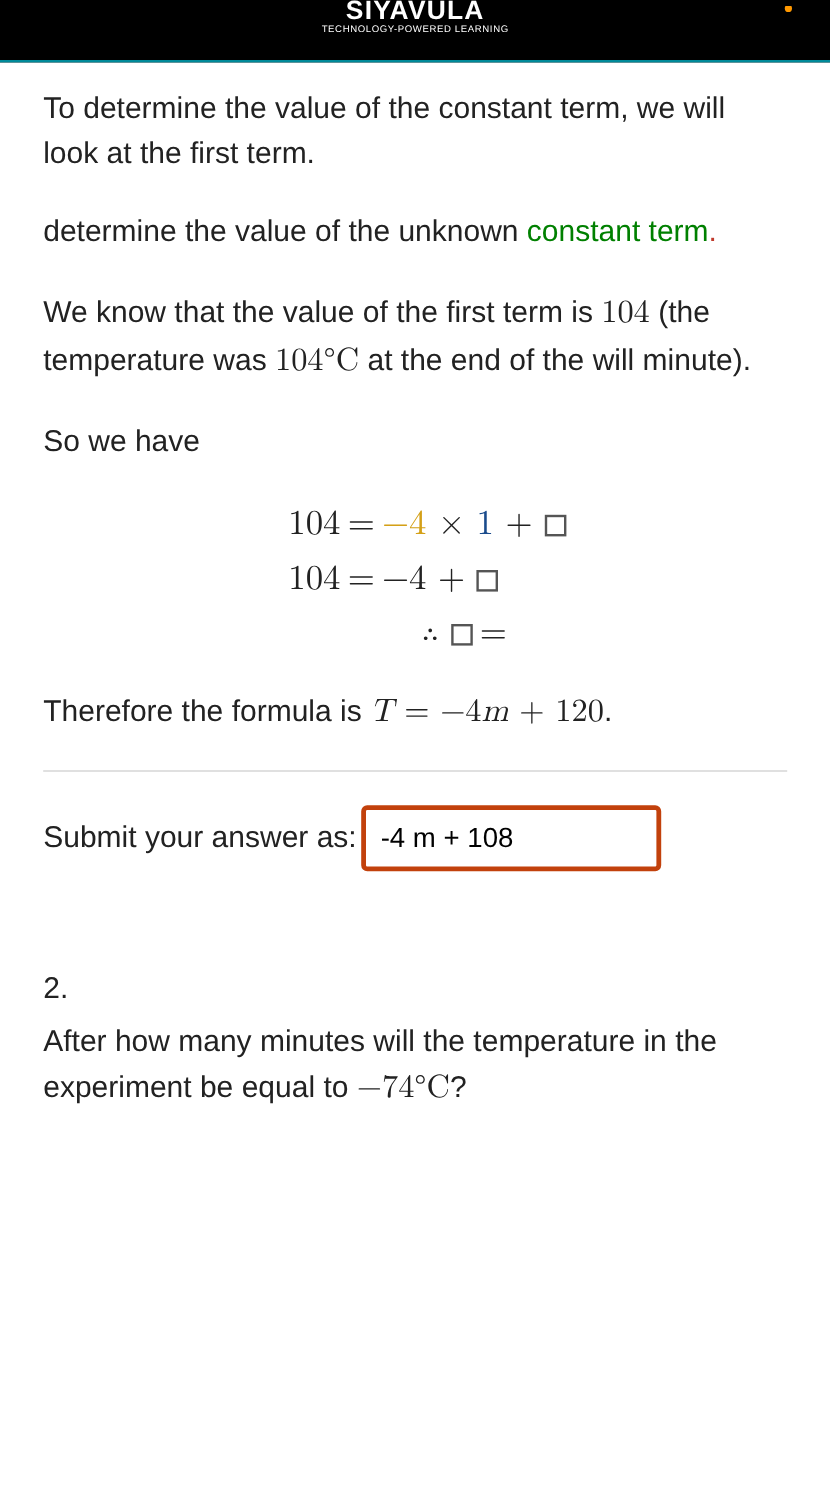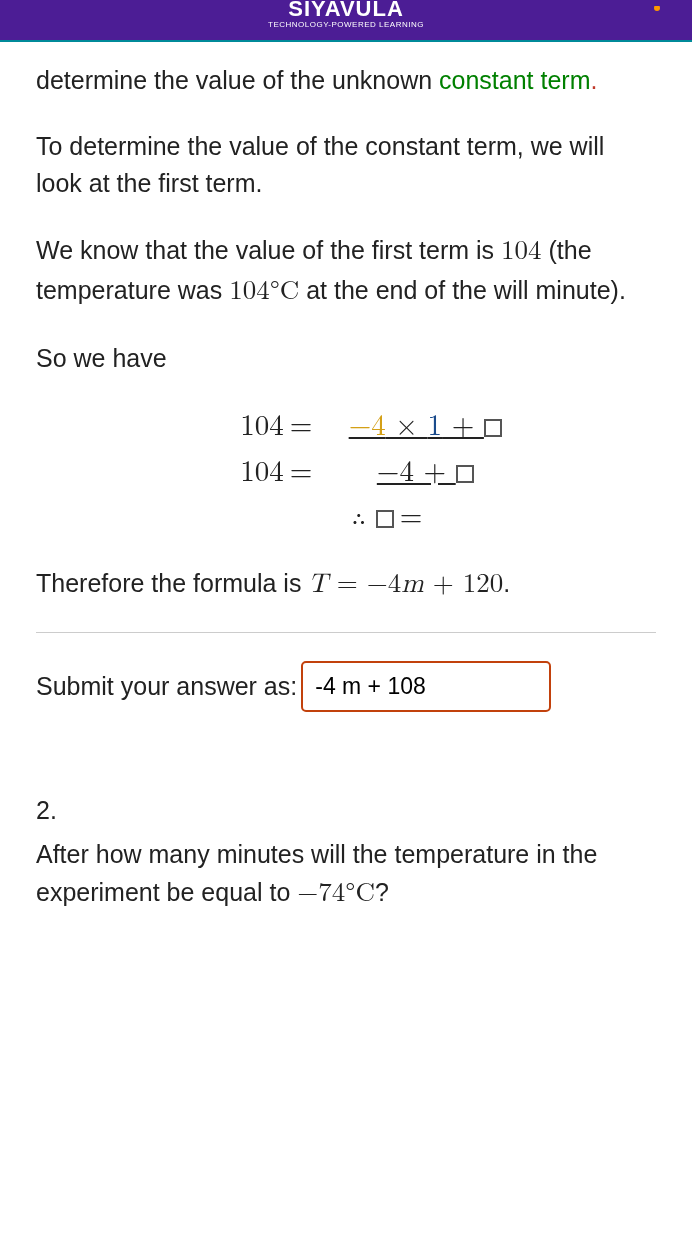--- a/index.html
+++ b/index.html
@@ -1,59 +1,59 @@
 <!DOCTYPE html>
 <html><head>
   <meta charset="utf-8">
   <style>
     * { box-sizing: border-box; margin: 0; padding: 0; }
     body { font-family: Arial, Helvetica, sans-serif; width: 692px; background: #fff; }
-    .header { background: #4c1d95; height: 42px; position: relative; text-align: center; padding-top: 2px; border-bottom: 2px solid #008a99; }
+    .header { background: #000000; height: 52px; position: relative; text-align: center; padding-top: 2px; border-bottom: 2px solid #008a99; }
     .logo { color: #fff; font-size: 22px; font-weight: bold; letter-spacing: 1px; display: block; margin-top: -6px; }
     .tagline { color: #fff; font-size: 8px; letter-spacing: 0.5px; display: block; margin-top: -2px; }
     .bell { position: absolute; right: 30px; top: 0px; width: 20px; height: 8px; }
     .content { padding: 20px 36px; color: #222; font-size: 25px; line-height: 1.5; }
     .para { margin-bottom: 28px; }
     .green { color: #008000; }
     .red { color: #c0392b; }
     .math { font-family: 'Latin Modern Math', 'Cambria Math', Georgia, serif; font-size: 27px; }
     .math-block { text-align: center; margin: 8px 0 24px 0; font-family: 'Latin Modern Math', 'Cambria Math', Georgia, serif; font-size: 29px; line-height: 1.5; }
     .eq-row { display: flex; justify-content: center; align-items: center; margin: 2px 0; }
     .eq-left { width: 130px; text-align: right; padding-right: 6px; }
-    .eq-right { width: 220px; text-align: center; padding-left: 6px; text-decoration: underline; }
+    .eq-right { width: 220px; text-align: left; padding-left: 6px; }
     .coef { color: #d4a017; }
     .posvar { color: #1a4b8c; }
     .box { display: inline-block; width: 18px; height: 18px; border: 2px solid #555; vertical-align: -2px; }
     .hr { border: none; border-top: 1px solid #ccc; margin: 28px 0; }
     .answer-row { display: flex; align-items: center; gap: 4px; margin-bottom: 40px; }
-    .answer-input { border: 2px solid #c2410c; border-radius: 5px; padding: 10px 12px; font-size: 23px; width: 250px; font-family: Arial; }
+    .answer-input { border: 4px solid #c2410c; border-radius: 5px; padding: 10px 12px; font-size: 23px; width: 250px; font-family: Arial; }
     .q-num { font-size: 25px; margin-bottom: 6px; margin-top: 80px;}
     .italic-m { font-style: italic; }
     .italic-T { font-style: italic; }
   </style>
 </head>
 <body>
 
 <div class="header">
   <span class="logo">SIYAVULA</span>
   <span class="tagline">TECHNOLOGY-POWERED LEARNING</span>
   <div class="bell">
     <svg width="20" height="8" viewBox="0 0 20 8">
         <circle cx="15" cy="2" r="3" fill="#ff9800"></circle>
       </svg>
   </div>
 </div>
 
 <div class="content">
 
+  <p class="para">To determine the value of the constant term, we will look at the first term.</p>
+
   <p class="para">
     <span>determine the value of the unknown </span><span class="green">constant term</span><span class="red">.</span>
   </p>
-
-  <p class="para">To determine the value of the constant term, we will look at the first term.</p>
 
   <p class="para">
     <span>We know that the value of the first term is </span><span class="math">104</span><span> (the temperature was </span><span class="math">104</span><span class="math">°C</span><span> at the end of the will minute).</span>
   </p>
 
   <p class="para">So we have</p>
 
   <div class="math-block">
     <div class="eq-row">
       <span class="eq-left">104</span>

